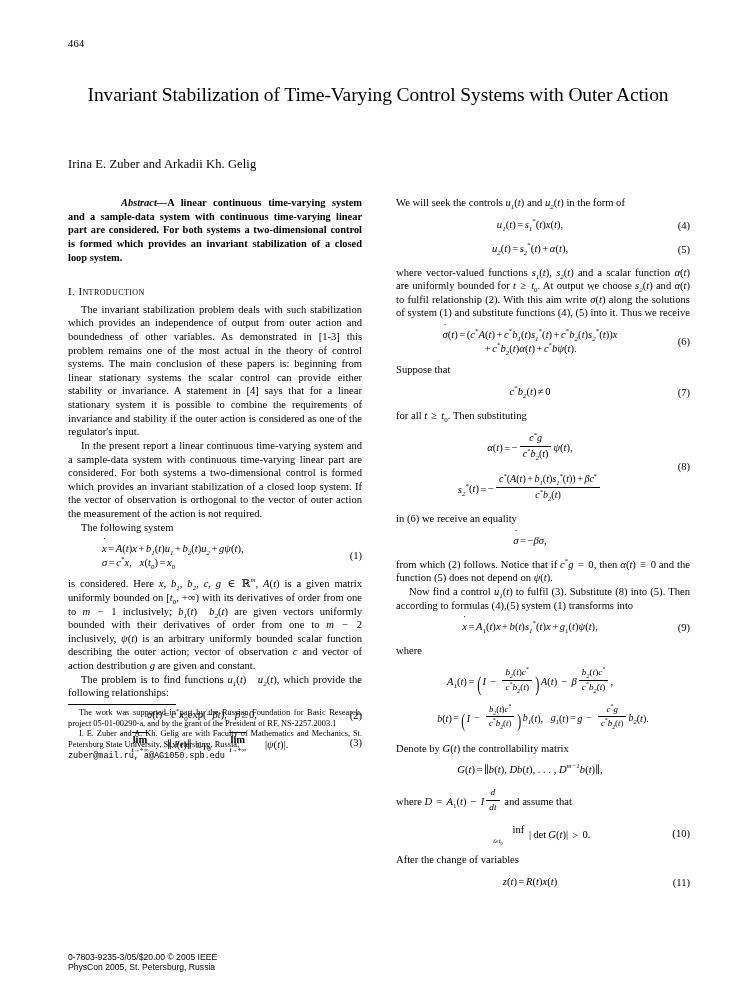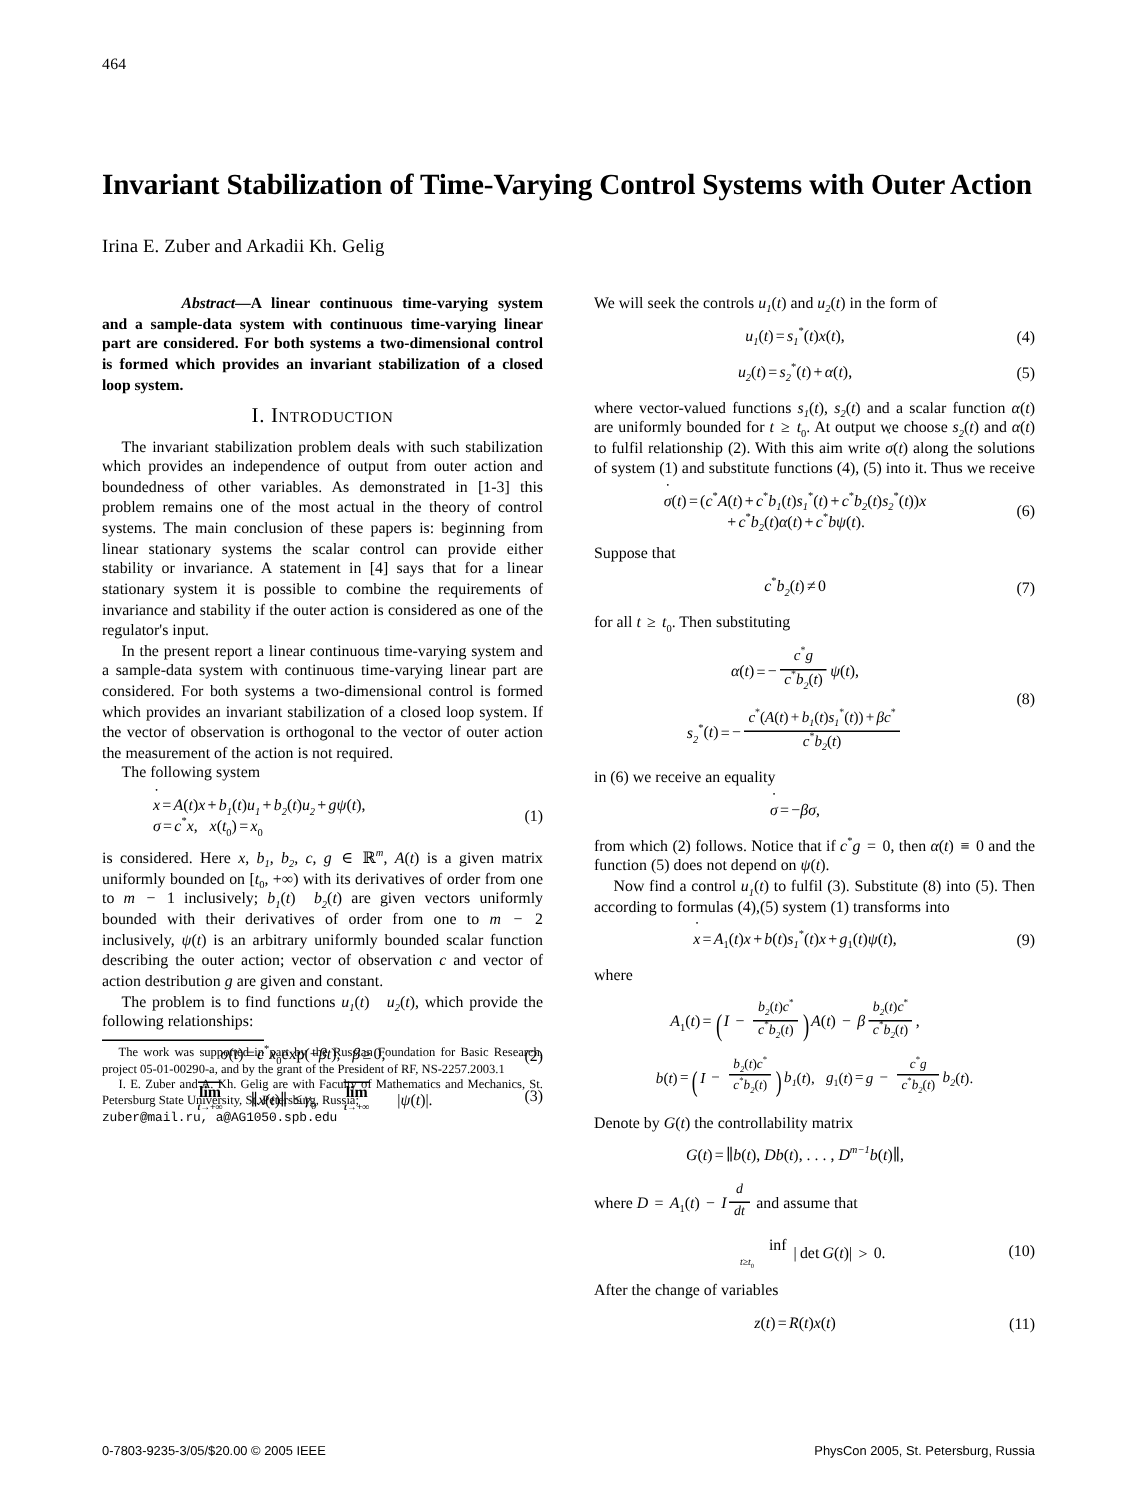--- a/index.html
+++ b/index.html
@@ -27,26 +27,25 @@
     top: 38px;
     left: 68px;
     font-size: 10.5px;
     letter-spacing: 0.2px;
   }
   .title {
     position: absolute;
     top: 82px;
     left: 68px;
     width: 620px;
-    text-align: left;
+    text-align: center;
     font-size: 19.5px;
-    font-weight: bold;
+    font-weight: normal;
     line-height: 1.38;
     letter-spacing: -0.1px;
-    margin-top: 29px;
   }
   .authors {
     position: absolute;
     top: 157px;
     left: 68px;
     width: 620px;
     font-size: 12.5px;
     letter-spacing: 0.1px;
   }
   .columns {
@@ -81,24 +80,23 @@
     line-height: 1.32;
     font-size: 10.4px;
   }
   .abstract .lead {
     font-weight: bold;
     font-style: italic;
     margin-left: 40px;
   }
 
   h2.section {
-    margin: 4px 0 5px 0;
-    font-size: 14px;
+    margin: 19px 0 5px 0;
+    font-size: 11px;
     font-weight: normal;
-    text-align: center;
     font-variant: small-caps;
     letter-spacing: 0.4px;
   }
   h2.section .num { font-variant: normal; }
 
   
   .eq {
     position: relative;
     margin: 8px 0 8px 0;
     min-height: 16px;
@@ -222,20 +220,21 @@
 
   .footer {
     position: absolute;
     left: 68px;
     bottom: 28px;
     width: 622px;
     font-family: "Liberation Sans", sans-serif;
     font-size: 8.6px;
     display: flex;
     justify-content: space-between;
+    flex-direction: column;
   }
 </style>
 </head>
 <body>
 
 <div class="page">
 
   <div class="folio">464</div>
 
   <div class="title">Invariant Stabilization of Time-Varying Control Systems with Outer Action</div>

